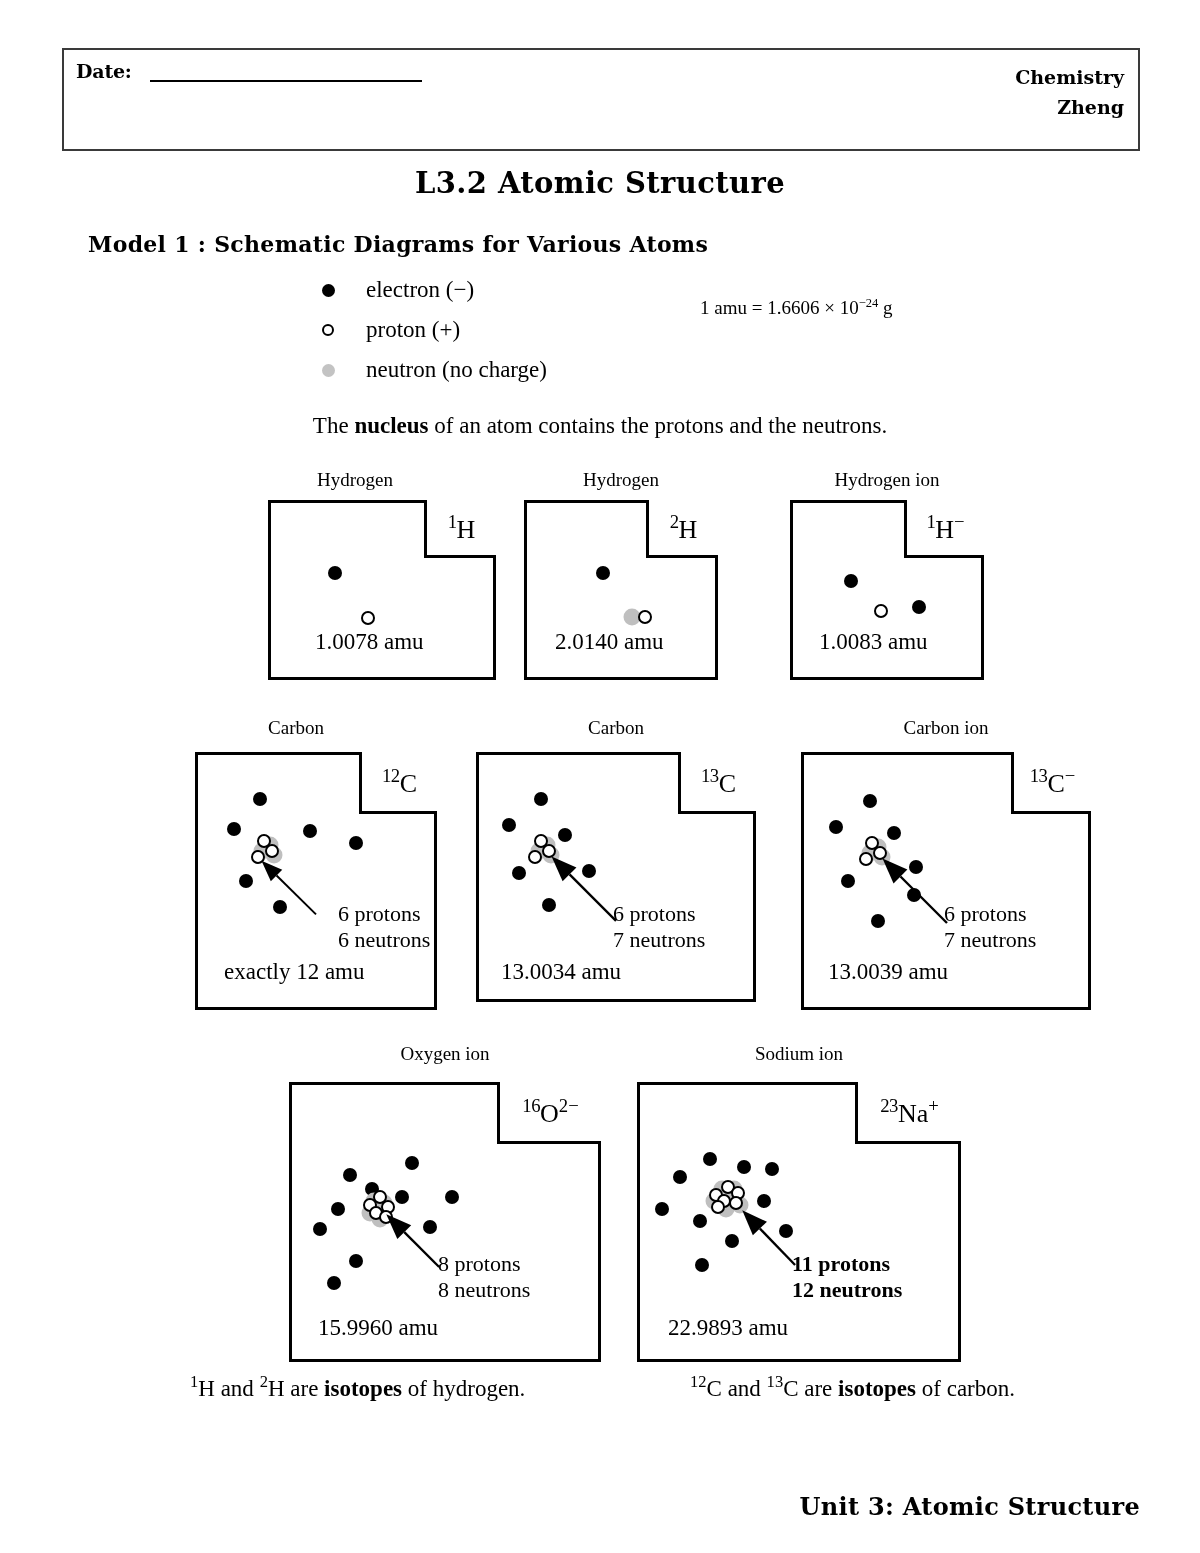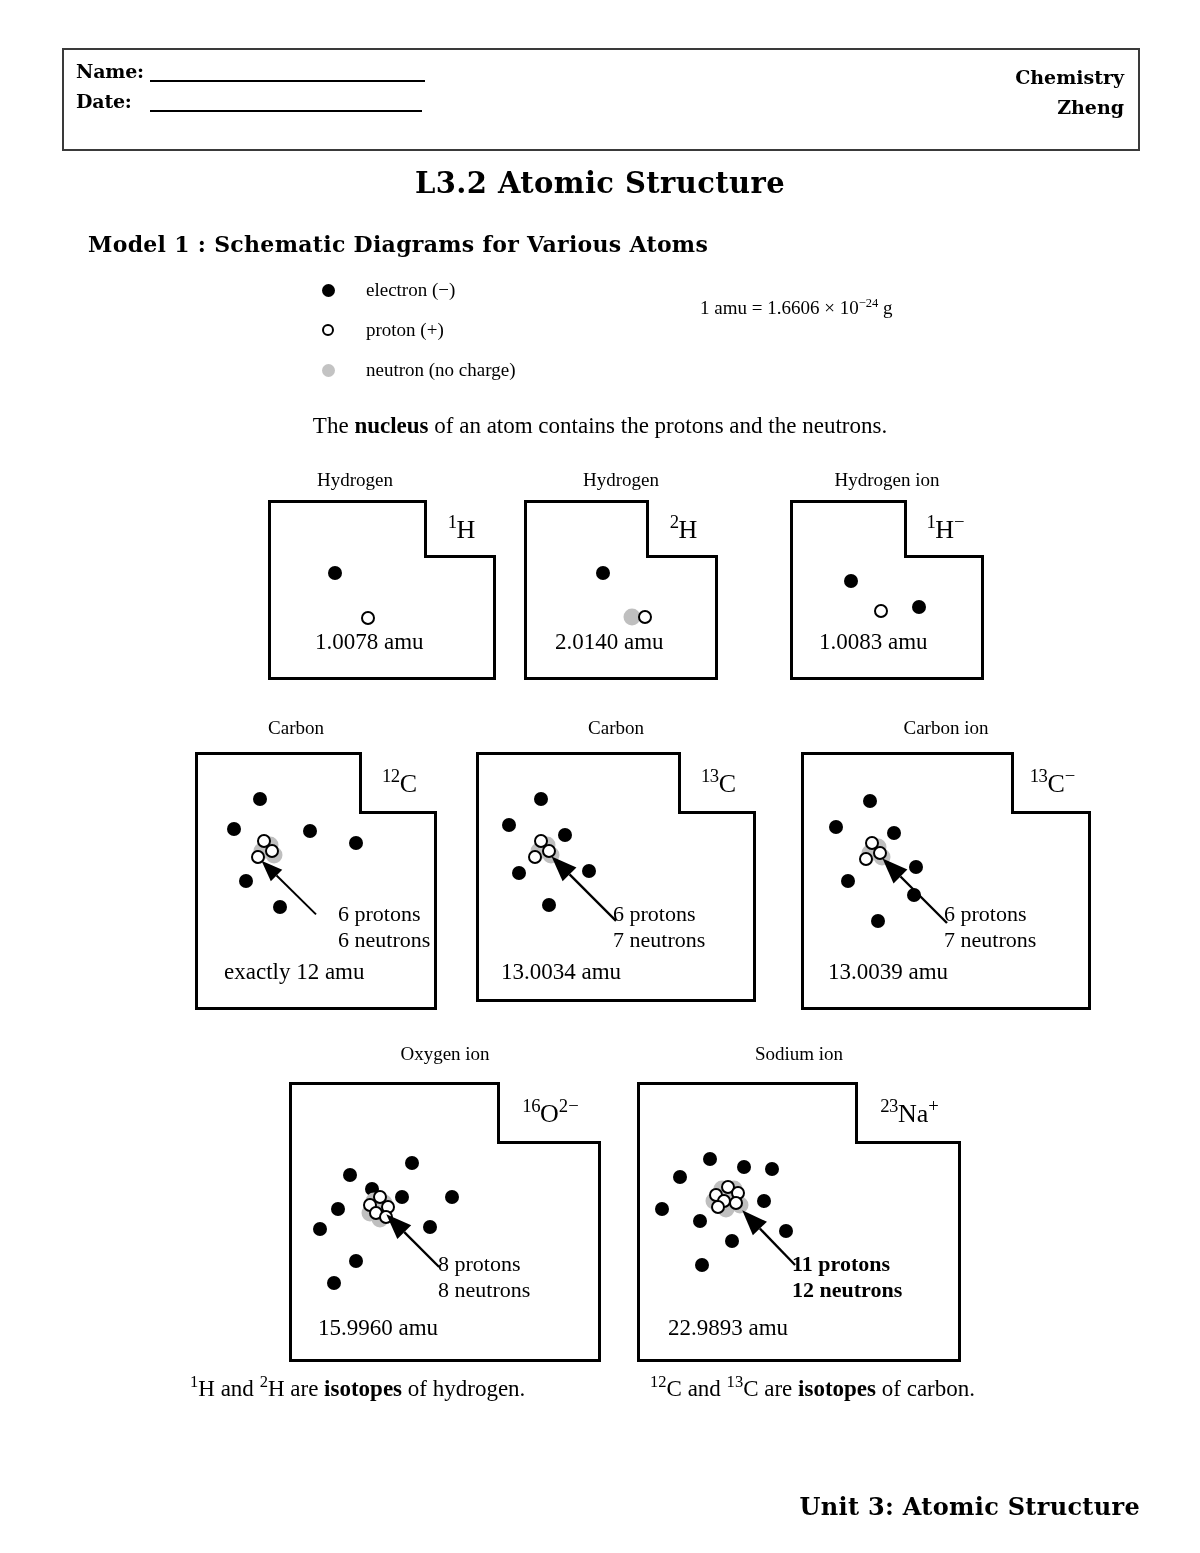--- a/index.html
+++ b/index.html
@@ -76,21 +76,21 @@
     font-size: 22px;
     letter-spacing: 0.3px;
   }
 
   
   .legend { position: absolute; left: 322px; top: 270px; }
   .legend-row {
     display: flex;
     align-items: center;
     height: 40px;
-    font-size: 19px;
+    font-size: 23px;
   }
   .legend-marker { width: 44px; display: flex; justify-content: flex-start; }
   .dot-electron {
     width: 13px; height: 13px; border-radius: 50%;
     background: #000;
   }
   .dot-proton {
     width: 12px; height: 12px; border-radius: 50%;
     background: #fff; border: 2.2px solid #000;
     box-sizing: border-box;
@@ -227,24 +227,20 @@
     font-weight: bold;
     font-size: 24px;
     letter-spacing: 0.3px;
   }
 </style>
 </head>
 <body>
 
 <div class="header-box">
   <div class="hdr-left">
-    <div class="hdr-row">
-      <span class="hdr-label">Name:</span>
-      <span class="blank-line"></span>
-    </div>
     <div class="hdr-row">
       <span class="hdr-label">Date:</span>
       <span class="blank-line short"></span>
     </div>
   </div>
   <div class="hdr-right">
     <div>Chemistry</div>
     <div>Zheng</div>
   </div>
 </div>
@@ -478,17 +474,17 @@
         <div>11 protons</div>
         <div>12 neutrons</div>
       </div>
       <div class="mass-label" style="left: 28px; top: 230px;">22.9893 amu</div>
     </div>
   </div>
 
 <div class="isotope-note" style="left:190px; top:1372px;">
   <span class="mass">1</span><span>H</span><span> and </span><span class="mass">2</span><span>H</span><span> are </span><b>isotopes</b><span> of hydrogen.</span>
 </div>
-<div class="isotope-note" style="left:650px; top:1372px;">
+<div class="isotope-note" style="left:690px; top:1372px;">
   <span class="mass">12</span><span>C</span><span> and </span><span class="mass">13</span><span>C</span><span> are </span><b>isotopes</b><span> of carbon.</span>
 </div>
 
 <div class="page-footer">Unit 3: Atomic Structure</div>
 
 </body></html>

